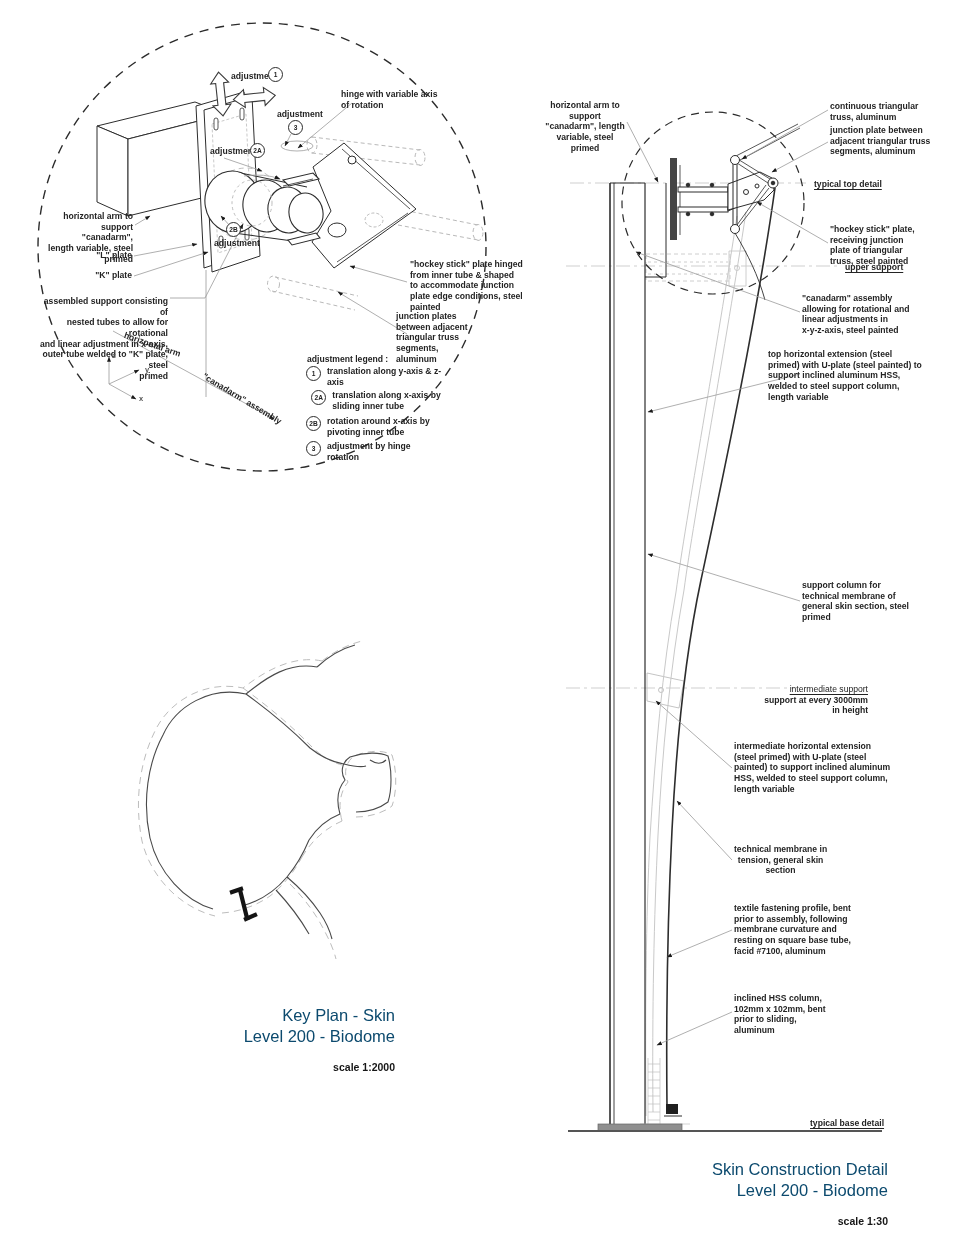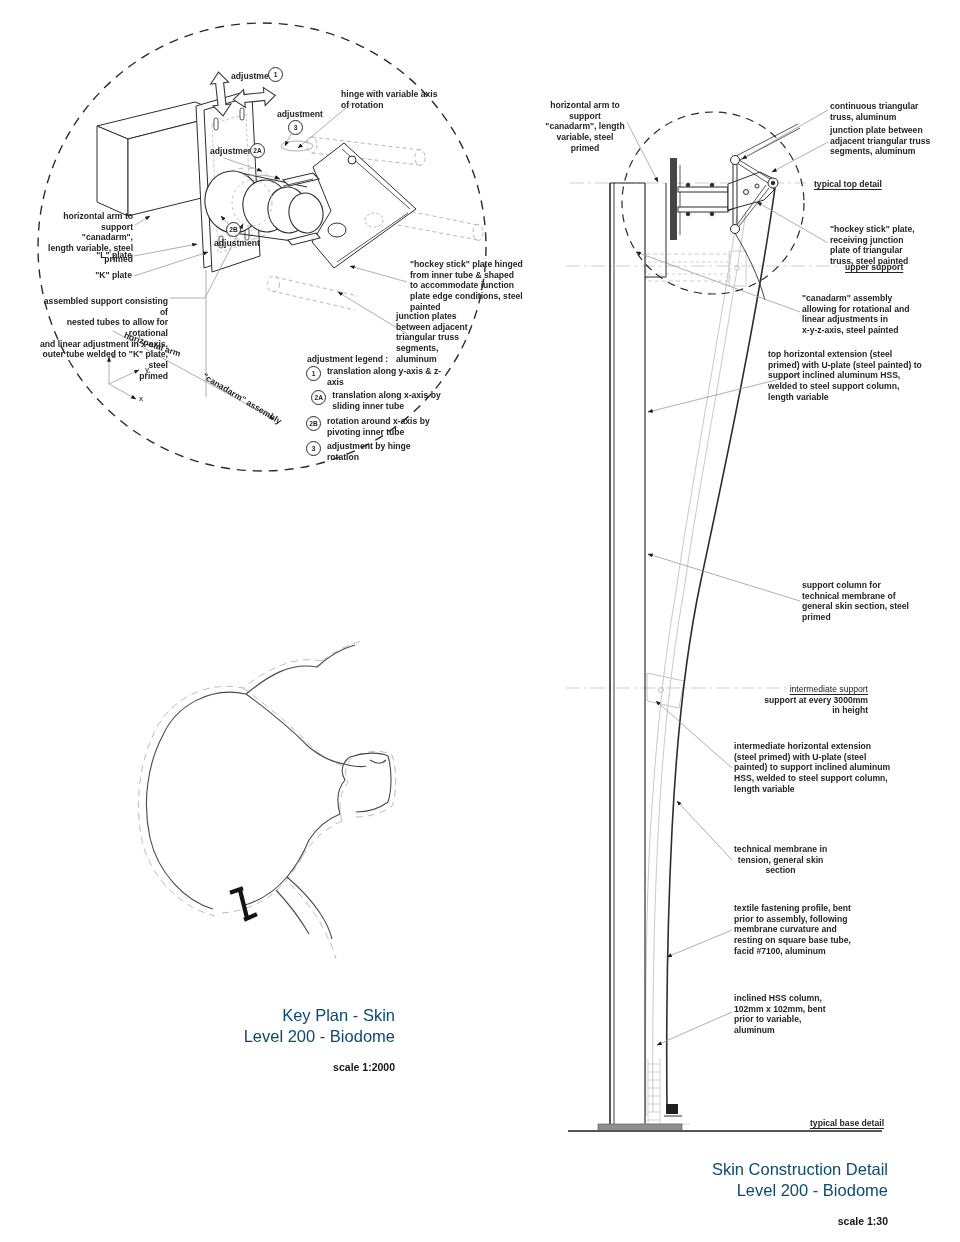--- a/index.html
+++ b/index.html
@@ -358,21 +358,21 @@
   <div class="lbl" style="left:734px;top:844px;text-align:center;">technical membrane in
 tension, general skin
 section</div>
   <div class="lbl" style="left:734px;top:903px;">textile fastening profile, bent
 prior to assembly, following
 membrane curvature and
 resting on square base tube,
 facid #7100, aluminum</div>
   <div class="lbl" style="left:734px;top:993px;">inclined HSS column,
 102mm x 102mm, bent
-prior to variable,
+prior to sliding,
 aluminum</div>
   <div class="lbl u" style="left:810px;top:1118px;">typical base detail</div>
 
   <div class="title1 r" style="left:688px;top:1160px;width:200px;text-align:right;">Skin Construction Detail</div>
   <div class="title1 r" style="left:688px;top:1181px;width:200px;text-align:right;">Level 200 - Biodome</div>
   <div class="title2 r" style="left:688px;top:1203px;width:200px;text-align:right;">scale 1:30</div>
 
 </div>
 
 </body></html>

